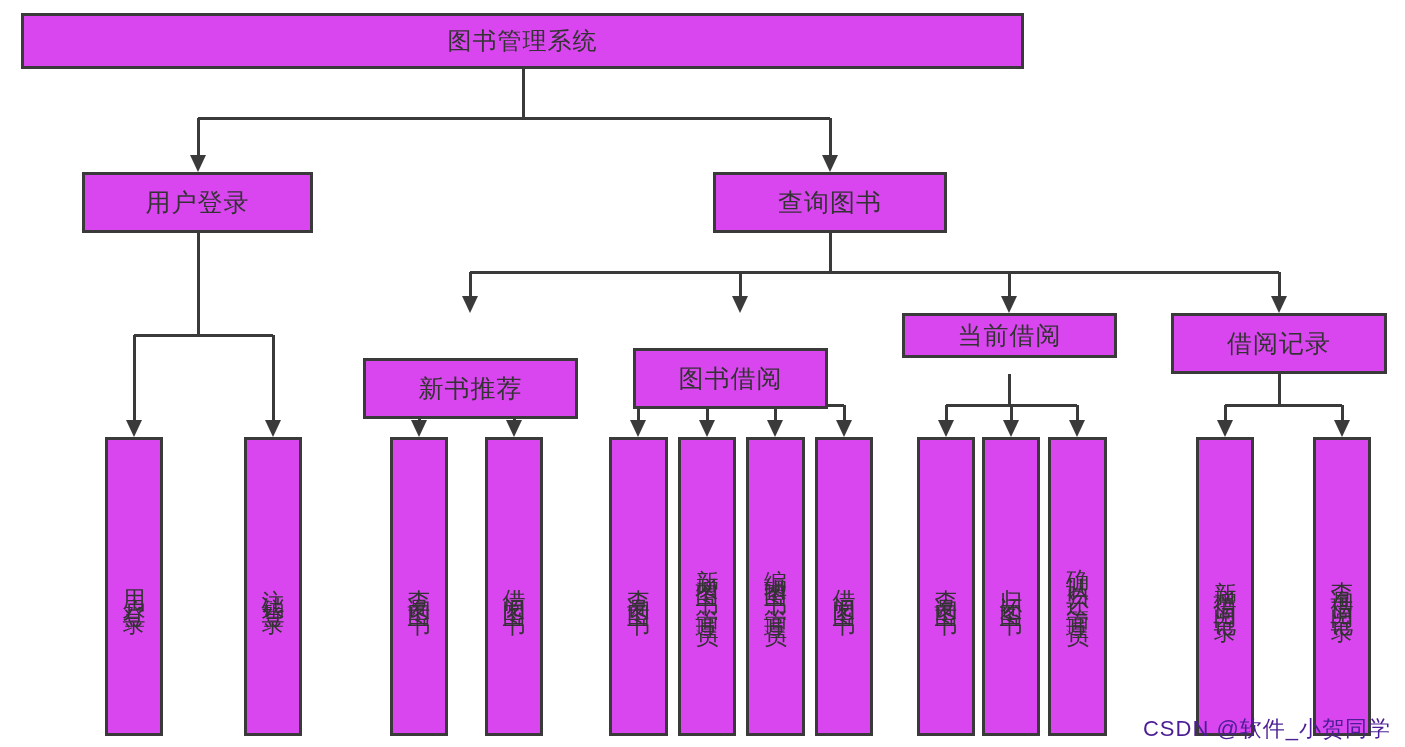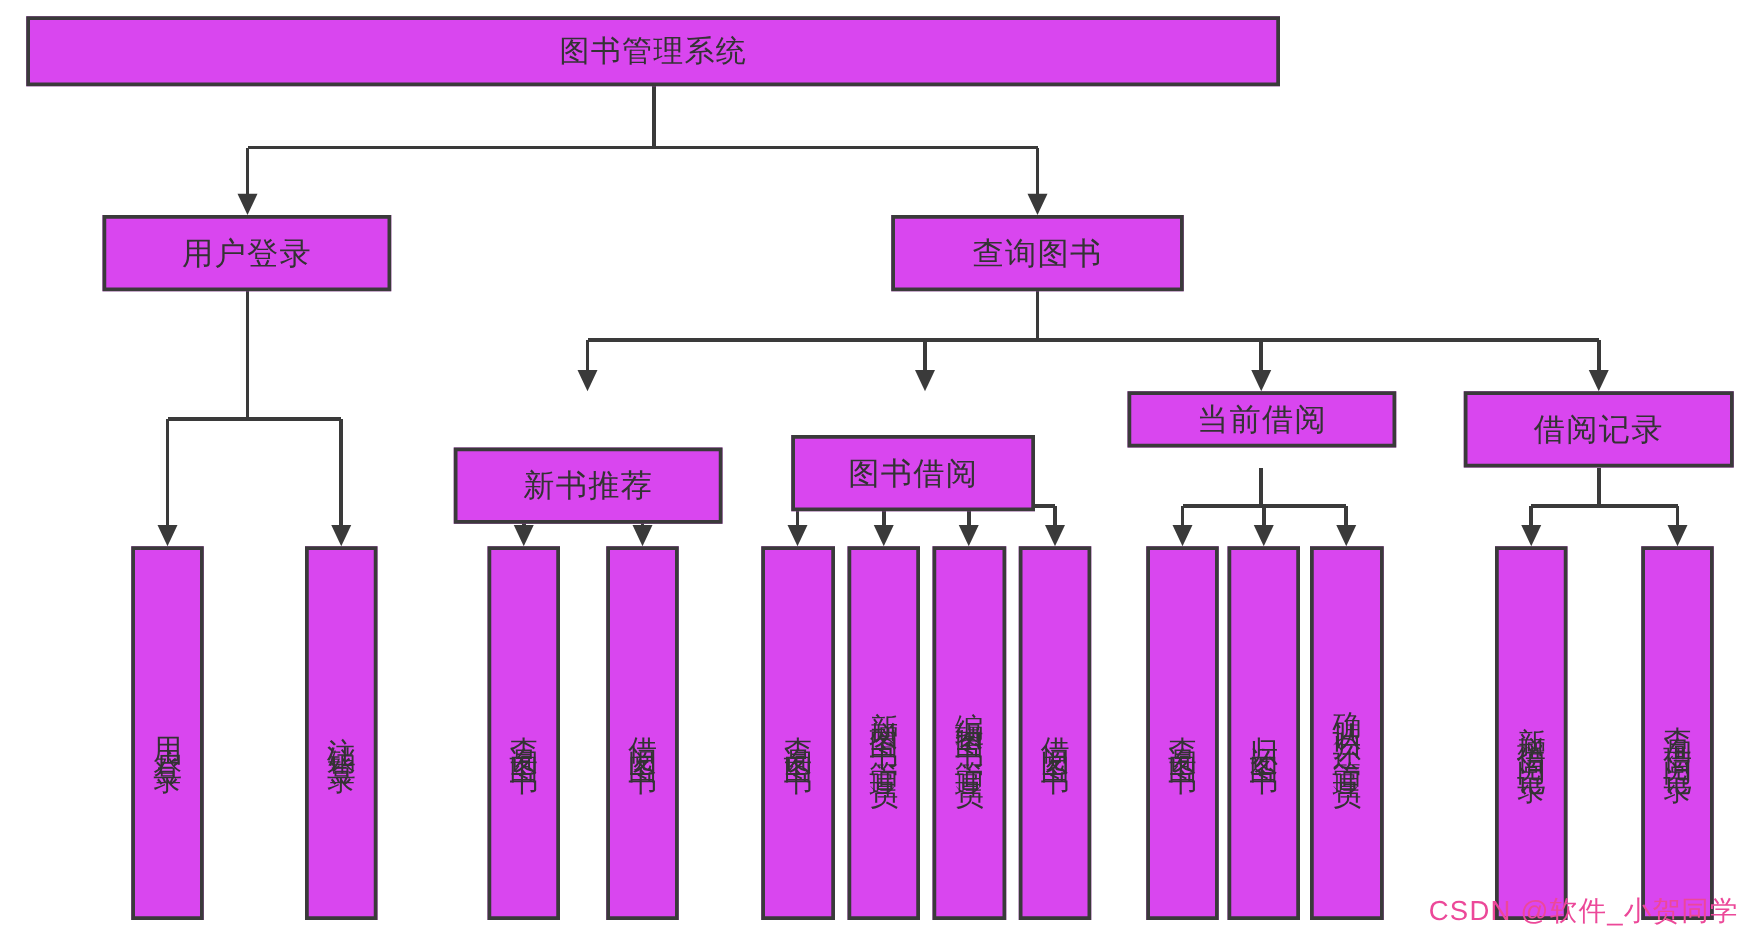--- a/index.html
+++ b/index.html
@@ -46,21 +46,21 @@
     font-size: 23px;
     letter-spacing: 8px;
     line-height: 1;
     color: #333333;
   }
   .watermark {
     position: absolute;
     right: 14px;
     bottom: 3px;
     font-size: 22px;
-    color: #ec4899;
+    color: #4c1d95;
     z-index: 5;
     white-space: nowrap;
     letter-spacing: 1px;
   }
 </style>
 </head>
 <body>
 
 <div class="canvas">
 

